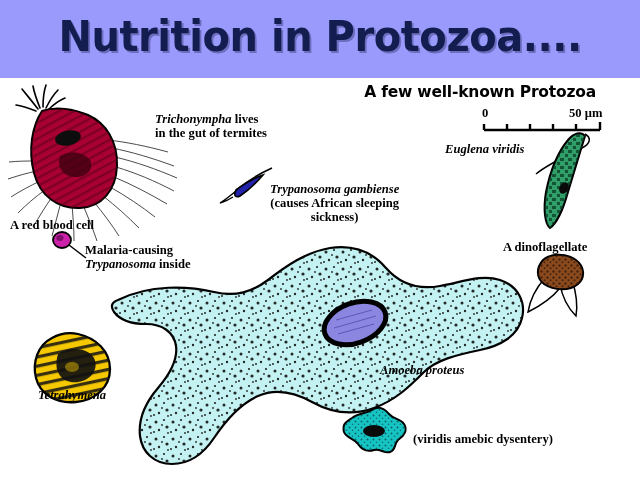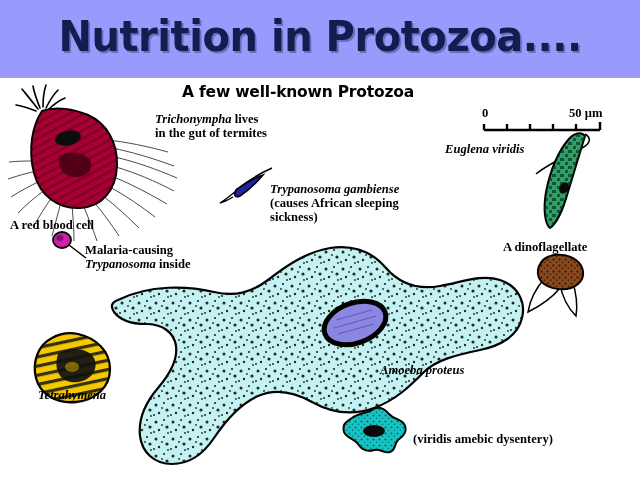--- a/index.html
+++ b/index.html
@@ -64,29 +64,29 @@
     font-weight: bold;
     line-height: 1.12;
     white-space: pre;
   }
   .lbl .sp { font-style: italic; }
   #figure-heading {
     position: absolute;
     left: 0;
     top: 5px;
     width: 596px;
-    text-align: center;
+    text-align: right;
     font-family: "DejaVu Sans", sans-serif;
     font-weight: bold;
     font-size: 15.5px;
     color: #000000;
     letter-spacing: -0.2px;
   }
   #lbl-trichonympha { left: 155px; top: 34px;  font-size: 12.6px; }
-  #lbl-trypanosoma  { left: 270px; top: 104px; font-size: 12.6px; }
+  #lbl-trypanosoma  { left: 270px; top: 104px; font-size: 12.6px; text-align: center; }
   #lbl-rbc          { left: 10px;  top: 140px; font-size: 12.6px; }
   #lbl-plasmodium   { left: 85px;  top: 165px; font-size: 12.6px; }
   #lbl-tetrahymena  { left: 38px;  top: 310px; font-size: 12.6px; font-style: italic; }
   #lbl-amoeba       { left: 380px; top: 285px; font-size: 12.6px; font-style: italic; }
   #lbl-euglena      { left: 445px; top: 64px;  font-size: 12.6px; font-style: italic; }
   #lbl-dino         { left: 503px; top: 162px; font-size: 12.6px; }
   #lbl-entamoeba    { left: 413px; top: 340px; font-size: 12.6px; }
   #scale-zero  { position: absolute; left: 482px; top: 28px;  font-size: 12.6px;
                  font-family: "Liberation Serif", serif; font-weight: bold; color:#000; }
   #scale-max   { position: absolute; left: 569px; top: 28px;  font-size: 12.6px;

